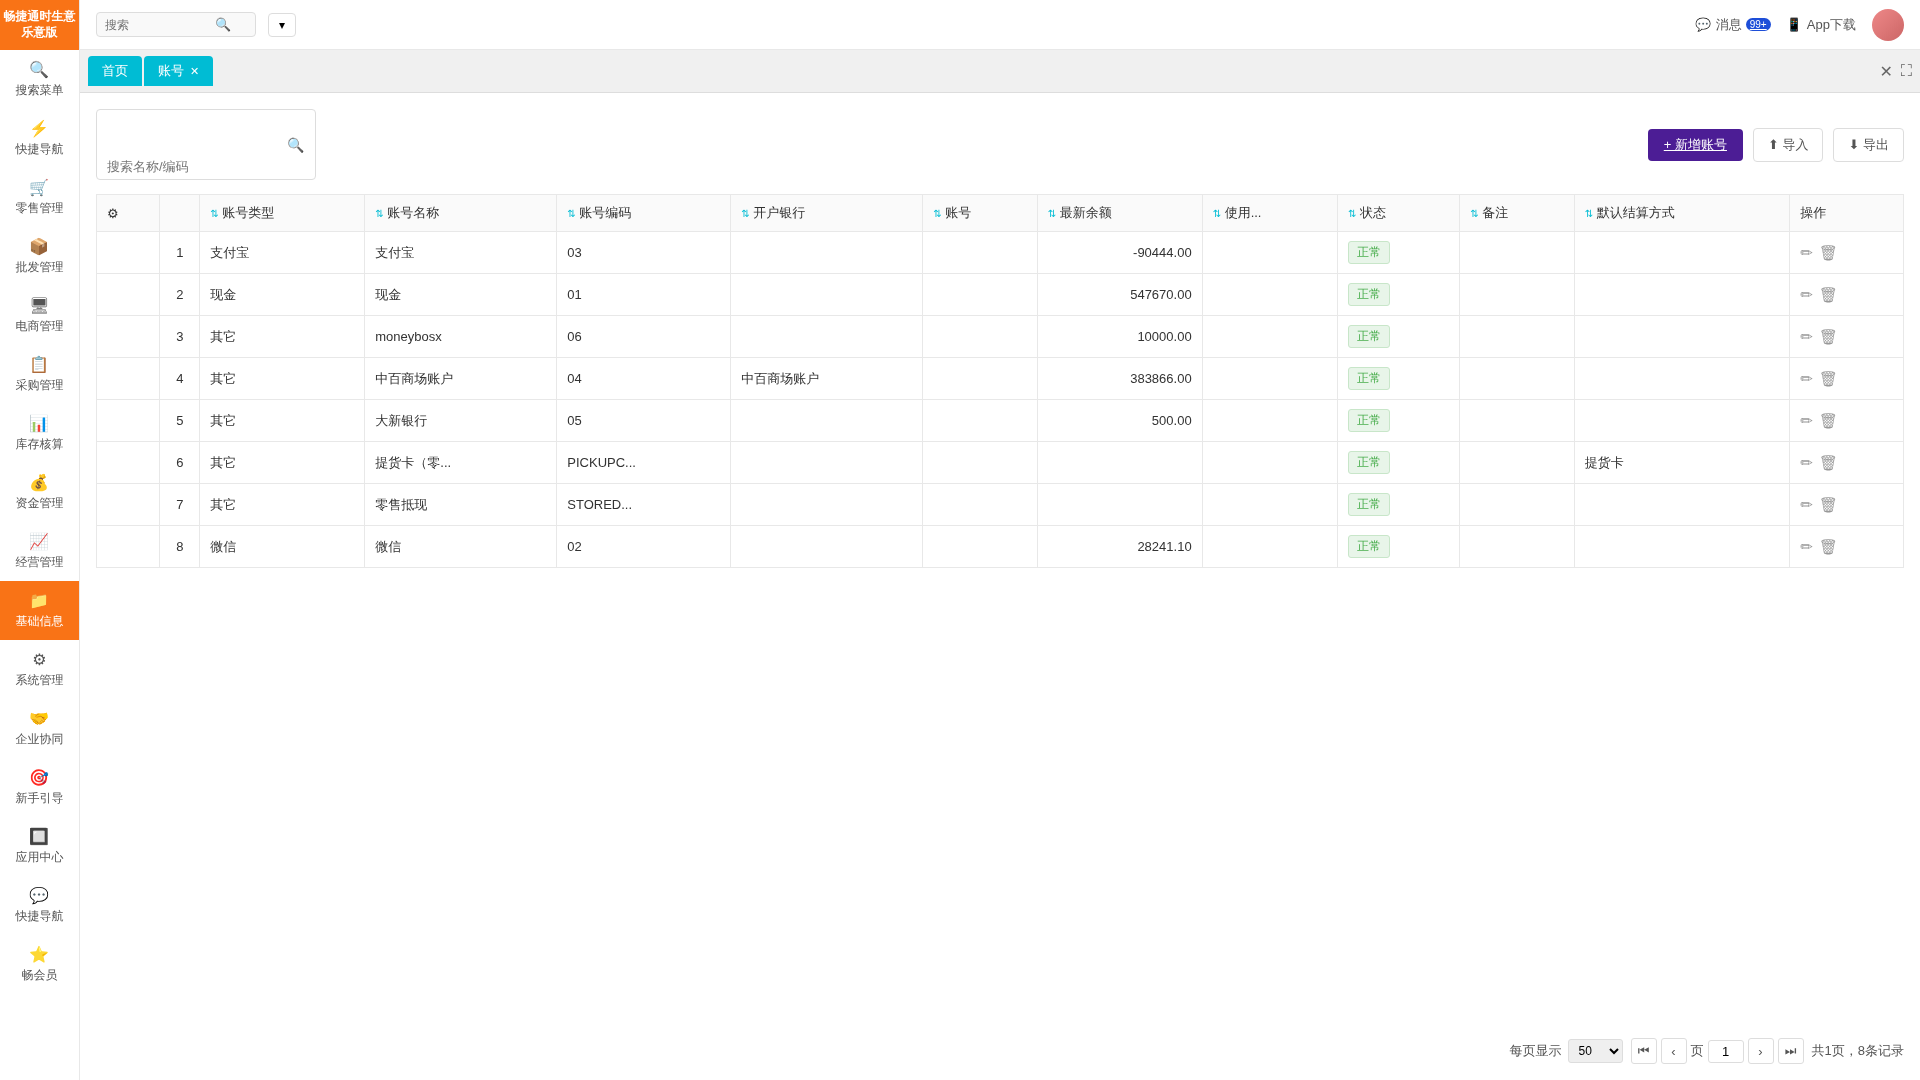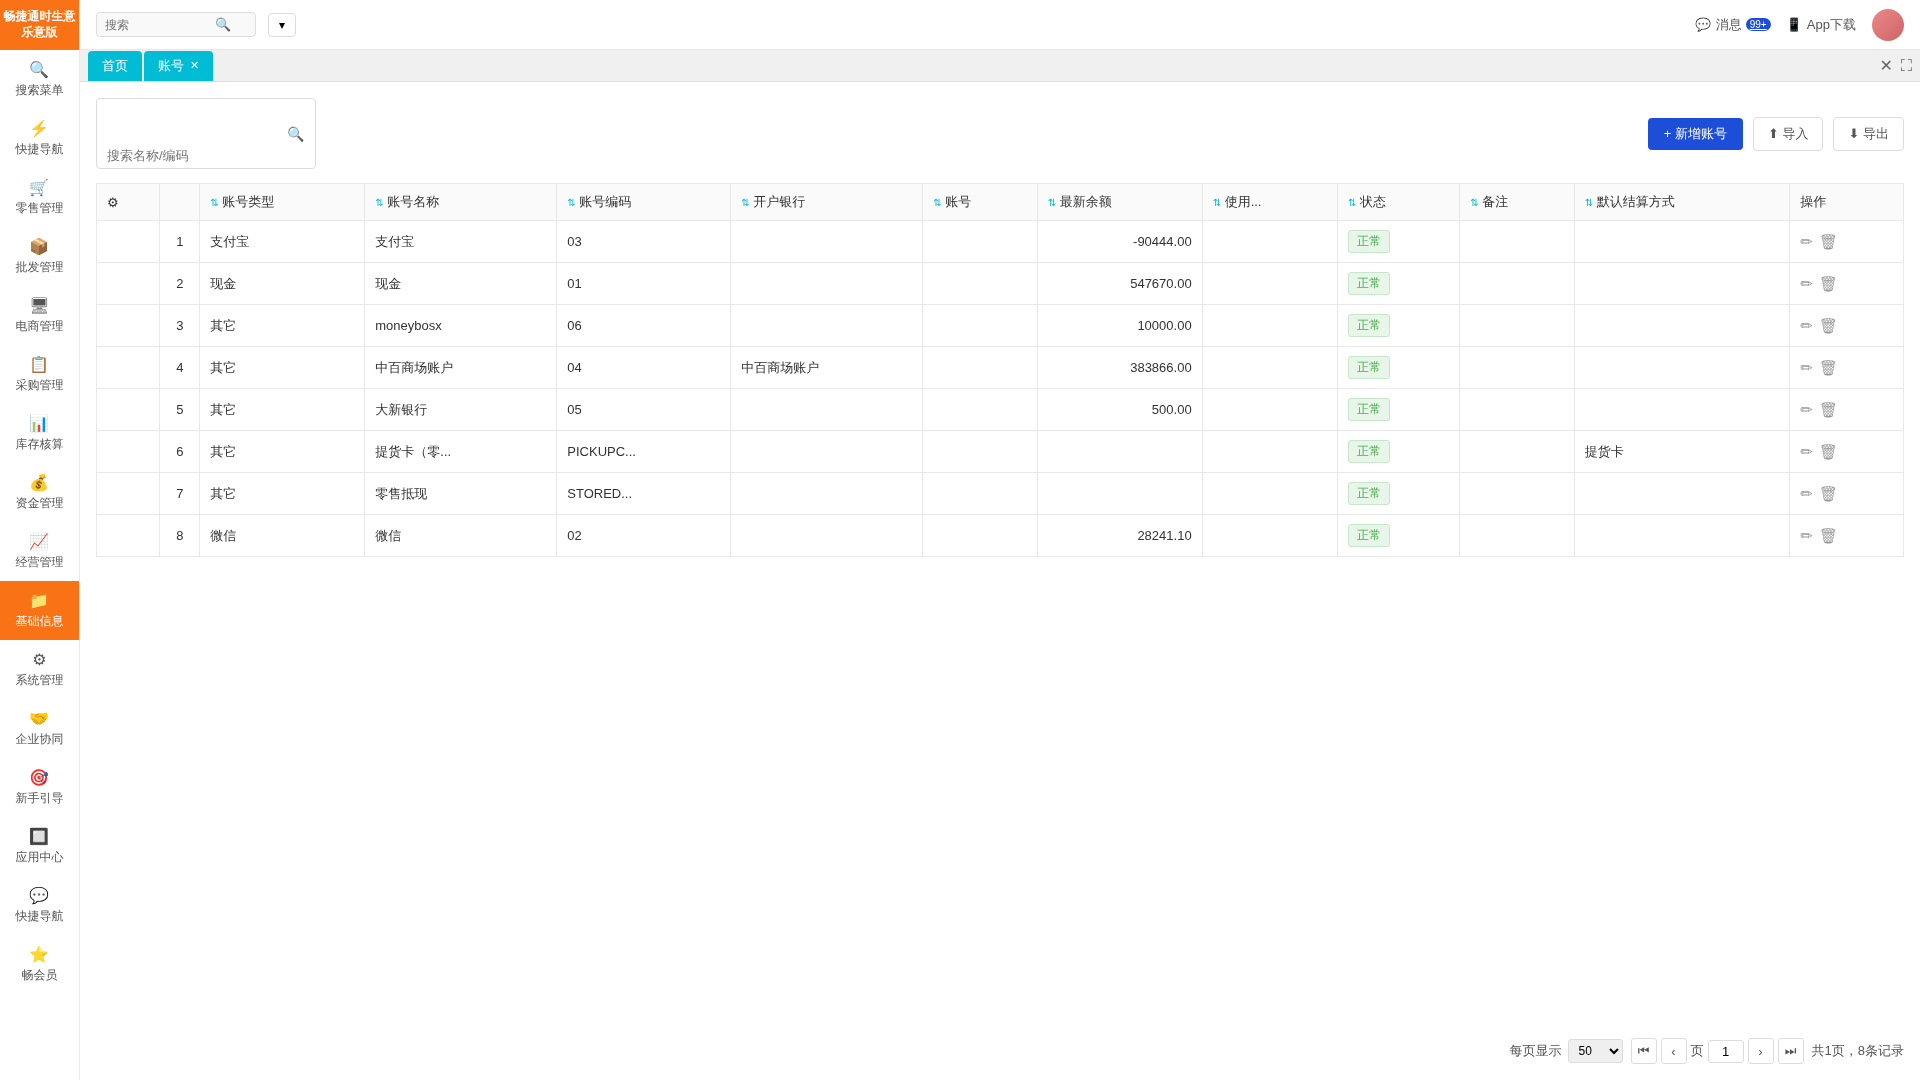--- a/index.html
+++ b/index.html
@@ -64,21 +64,21 @@
     .search-box-header input { border: none; background: transparent; outline: none; font-size: 12px; width: 110px; }
     .dropdown-btn { background: none; border: 1px solid #ddd; border-radius: 4px; padding: 4px 10px; cursor: pointer; font-size: 12px; display: flex; align-items: center; gap: 4px; }
     .top-header-right { display: flex; align-items: center; gap: 16px; }
     .msg-btn { position: relative; display: flex; align-items: center; gap: 4px; cursor: pointer; color: #555; font-size: 13px; }
     .badge { background: #1d4ed8; color: white; border-radius: 10px; font-size: 10px; padding: 1px 4px; min-width: 16px; text-align: center; text-decoration: underline; }
     .app-btn { display: flex; align-items: center; gap: 4px; cursor: pointer; color: #555; font-size: 13px; }
     .avatar { width: 32px; height: 32px; border-radius: 50%; background: #ccc; overflow: hidden; }
 
     
     .tab-bar {
-      height: 32px;
+      height: 43px;
       background: #f0f0f0;
       display: flex;
       align-items: center;
       border-bottom: 1px solid #ddd;
       padding: 0 8px;
     }
     .tab {
       display: flex; align-items: center; gap: 6px;
       padding: 6px 14px;
       cursor: pointer;
@@ -115,28 +115,28 @@
     }
     .search-box {
       display: flex; align-items: center;
       border: 1px solid #ddd; border-radius: 4px;
       padding: 5px 10px; background: #fff; width: 220px;
     }
     .search-box input { border: none; outline: none; font-size: 13px; width: 180px; color: #999; margin-top: 44px; }
     .search-icon { color: #999; font-size: 14px; }
     .toolbar-right { display: flex; align-items: center; gap: 10px; }
     .btn-primary {
-      background: #1d4ed8;
+      background: #4c1d95;
       color: white;
       border: none;
       border-radius: 4px;
       padding: 7px 16px;
       cursor: pointer;
       font-size: 13px;
-      display: flex; align-items: center; gap: 4px;
+      display: flex; align-items: center; gap: 4px; text-decoration: underline;
     }
     .btn-secondary {
       background: #fff;
       color: #555;
       border: 1px solid #ddd;
       border-radius: 4px;
       padding: 7px 14px;
       cursor: pointer;
       font-size: 13px;
       display: flex; align-items: center; gap: 4px;

